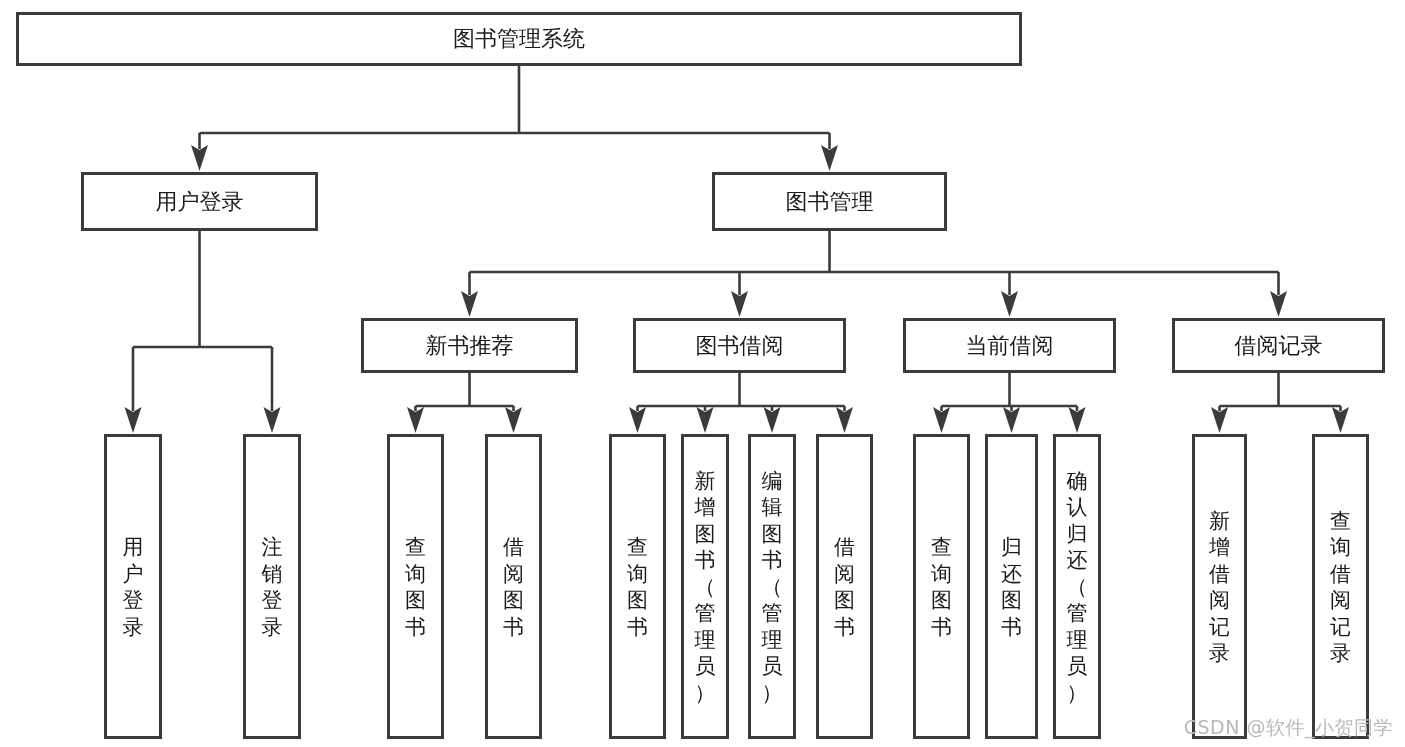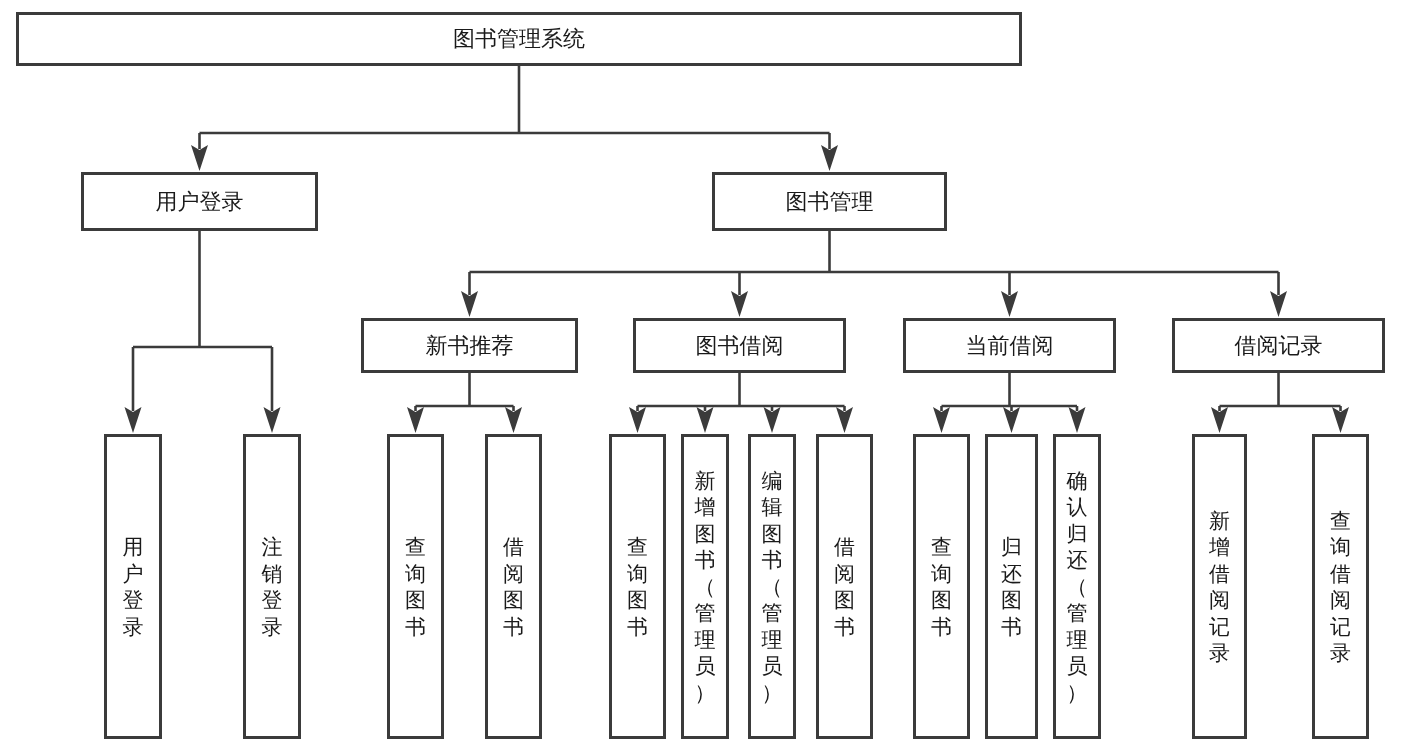--- a/index.html
+++ b/index.html
@@ -206,13 +206,14 @@
         <g>
           <rect class="node-box thin" x="1193.5" y="435.5" width="52" height="302"></rect>
           <text class="node-label-v" x="1219.5" y="527.67"><tspan x="1219.5" dy="0">新</tspan><tspan x="1219.5" dy="26.5">增</tspan><tspan x="1219.5" dy="26.5">借</tspan><tspan x="1219.5" dy="26.5">阅</tspan><tspan x="1219.5" dy="26.5">记</tspan><tspan x="1219.5" dy="26.5">录</tspan></text>
         </g>
         <g>
           <rect class="node-box thin" x="1313.5" y="435.5" width="54" height="302"></rect>
           <text class="node-label-v" x="1340.5" y="527.67"><tspan x="1340.5" dy="0">查</tspan><tspan x="1340.5" dy="26.5">询</tspan><tspan x="1340.5" dy="26.5">借</tspan><tspan x="1340.5" dy="26.5">阅</tspan><tspan x="1340.5" dy="26.5">记</tspan><tspan x="1340.5" dy="26.5">录</tspan></text>
         </g>
       </g>
     </svg>
+  <div class="watermark-text">CSDN @软件_小贺同学</div>
 </div>
 
 </body></html>

